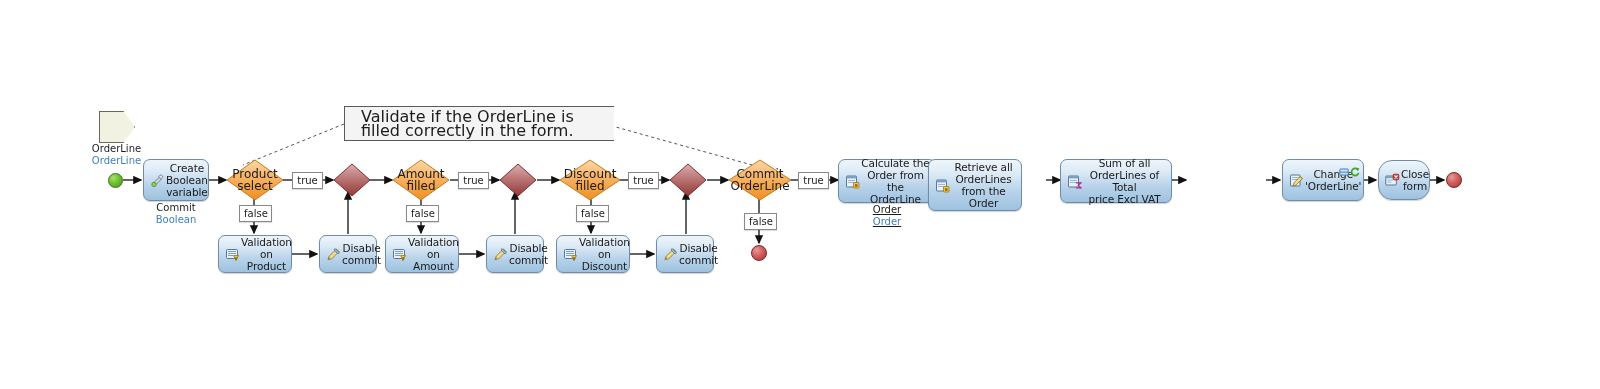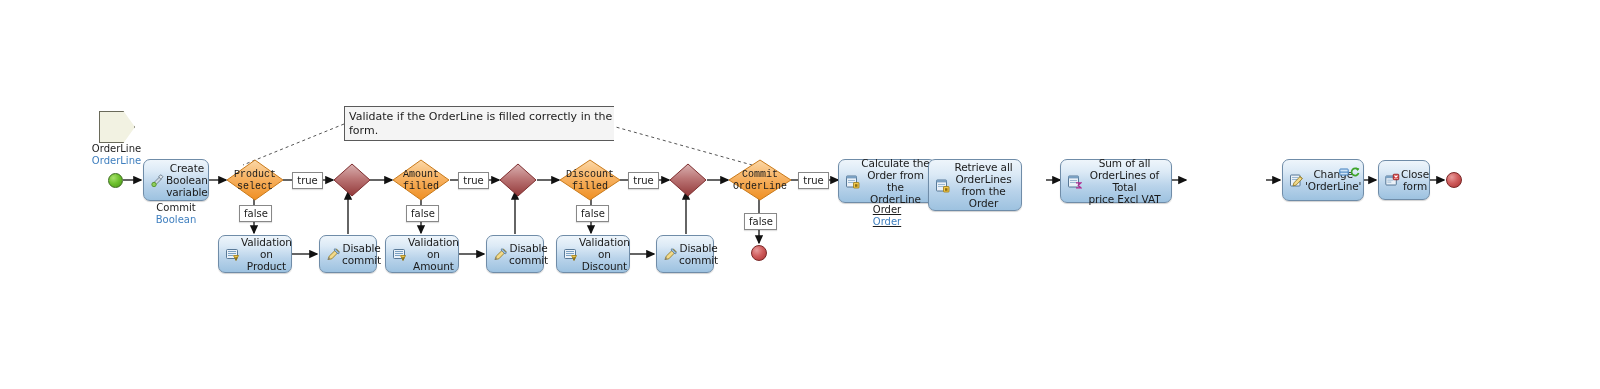--- a/index.html
+++ b/index.html
@@ -72,26 +72,25 @@
   
   .dia {
     position: absolute;
   }
   .dia .dtxt {
     position: absolute;
     left: 0; right: 0;
     top: 50%;
     transform: translateY(-50%);
     text-align: center;
-    font-size: 10px;
+    font-size: 12px;
     line-height: 11.5px;
     color: #1a1a1a;
     white-space: pre-line;
     pointer-events: none;
-    font-family: Liberation Mono, monospace;
   }
 
   
   .flag {
     position: absolute;
     box-sizing: border-box;
     border: 1px solid #888888;
     background: #ffffff;
     font-size: 10px;
     line-height: 13px;
@@ -126,26 +125,26 @@
   }
 
   
   .annot {
     position: absolute;
     box-sizing: border-box;
     background: #f4f4f4;
     border-left: 1px solid #5a5a5a;
     border-top: 1px solid #5a5a5a;
     border-bottom: 1px solid #5a5a5a;
-    font-size: 11px;
+    font-size: 16px;
     line-height: 14px;
     color: #1c1c1c;
     display: flex;
     align-items: center;
-    padding-left: 4px;
+    padding-left: 16px;
   }
 
   
   .ev {
     position: absolute;
     border-radius: 50%;
     box-sizing: border-box;
   }
   .ev.start {
     width: 15px; height: 15px;
@@ -495,21 +494,21 @@
       </svg>
     </span>
     <span class="corner" style="right:3px; top:2px;">
       <svg width="10" height="10" viewBox="0 0 10 10">
         <path d="M8.3 3.2 A3.6 3.6 0 1 0 8.6 6.1" fill="none" stroke="#3fa52a" stroke-width="1.7"></path>
         <path d="M6.1 0.6 L9.4 1.6 L7.2 4 Z" fill="#3fa52a"></path>
       </svg>
     </span>
   </div>
 
-  <div class="act" style="left:1378px; top:160px; width:52px; height:40px;">
+  <div class="act" style="left:1378px; top:160px; width:52px; height:40px;border-radius:14px;">
     <span class="ico">
       <svg width="15" height="15" viewBox="0 0 15 15">
         <rect x="0.8" y="3" width="10.5" height="9" rx="0.8" fill="#eaf1f8" stroke="#4a6c8c" stroke-width="0.9"></rect>
         <rect x="0.8" y="3" width="10.5" height="2.2" fill="#7aa0c2"></rect>
         <rect x="2.3" y="6.6" width="6" height="1" fill="#9ab8d2"></rect>
         <rect x="2.3" y="8.6" width="4" height="1" fill="#9ab8d2"></rect>
         <rect x="8.2" y="1.2" width="5.6" height="5.6" rx="0.8" fill="#d83a3a" stroke="#8e1b1b" stroke-width="0.7"></rect>
         <path d="M9.5 2.5 L12.5 5.5 M12.5 2.5 L9.5 5.5" stroke="#fff" stroke-width="1.1"></path>
       </svg>
     </span>

